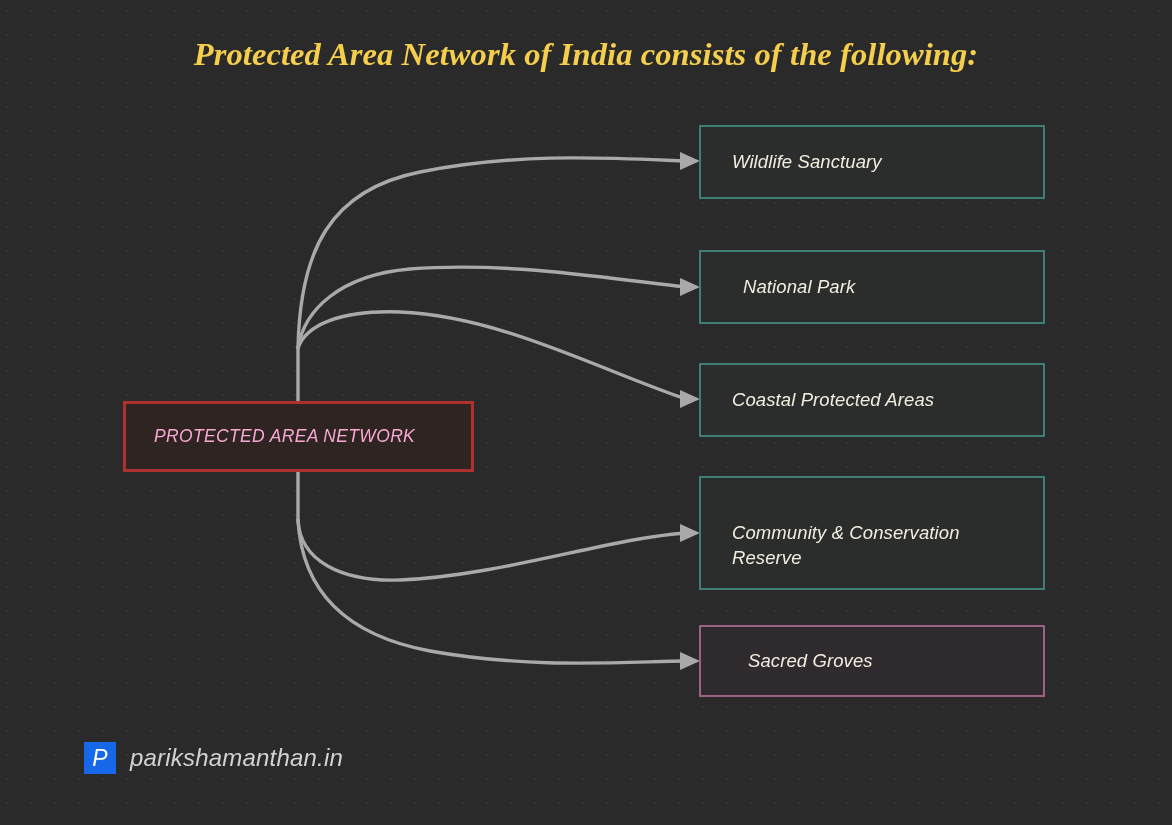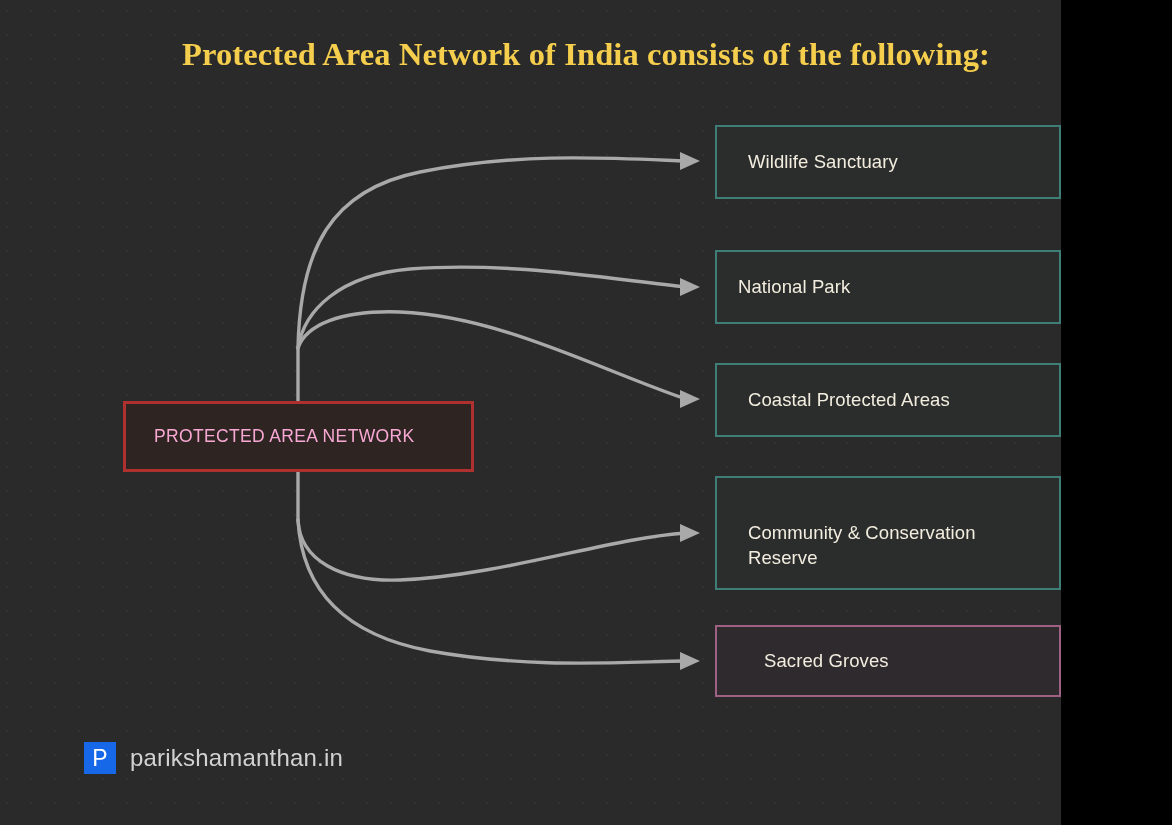--- a/index.html
+++ b/index.html
@@ -3,28 +3,29 @@
 <meta charset="utf-8">
 <title>Protected Area Network of India</title>
 <style>
   html, body {
     margin: 0;
     padding: 0;
     background: #000;
   }
   #canvas {
     position: relative;
-    width: 1061px;
+    width: 1172px;
     height: 825px;
     background-color: #2a2a2a;
     background-image: radial-gradient(circle at 1px 1px, rgba(255,255,255,0.045) 1px, transparent 1.4px);
     background-size: 24px 24px;
     background-position: 6px 10px;
     overflow: hidden;
     font-family: "Liberation Sans", "DejaVu Sans", sans-serif;
+    font-style: italic;
     -webkit-font-smoothing: antialiased;
   }
 
   
   #title {
     position: absolute;
     left: 0;
     top: 36px;
     width: 1172px;
     text-align: center;
@@ -75,21 +76,20 @@
   }
   .node.root .node-label {
     font-size: 17.5px;
     letter-spacing: 0.35px;
     color: #f9a8d4;
   }
 
   .node.leaf {
     background: #2b2d2d;
     border: 2px solid #3f7d77;
-    margin-left: 16px;
   }
   .node.leaf .node-label {
     font-size: 18.5px;
     letter-spacing: 0.1px;
     color: #f3eddf;
   }
   .node.leaf.accent-mauve {
     background: #2e2a2d;
     border-color: #9e6183;
   }
@@ -153,21 +153,21 @@
   </svg>
 
   <div class="node root" style="left:123px; top:401px; width:351px; height:71px; padding-left:28px;">
     <span class="node-label">PROTECTED AREA NETWORK</span>
   </div>
 
   <div class="node leaf" style="left:699px; top:125px; width:346px; height:74px; padding-left:31px;">
     <span class="node-label">Wildlife Sanctuary</span>
   </div>
 
-  <div class="node leaf" style="left:699px; top:250px; width:346px; height:74px; padding-left:21px;">
+  <div class="node leaf" style="left:699px; top:250px; width:346px; height:74px; padding-left:42px;">
     <span class="node-label">National Park</span>
   </div>
 
   <div class="node leaf" style="left:699px; top:363px; width:346px; height:74px; padding-left:31px;align-items:center;">
     <span class="node-label">Coastal Protected Areas</span>
   </div>
 
   <div class="node leaf" style="left:699px; top:476px; width:346px; height:114px; padding-left:31px; padding-right:58px; align-items:center; padding-top:25px;">
     <span class="node-label">Community &amp; Conservation Reserve</span>
   </div>

